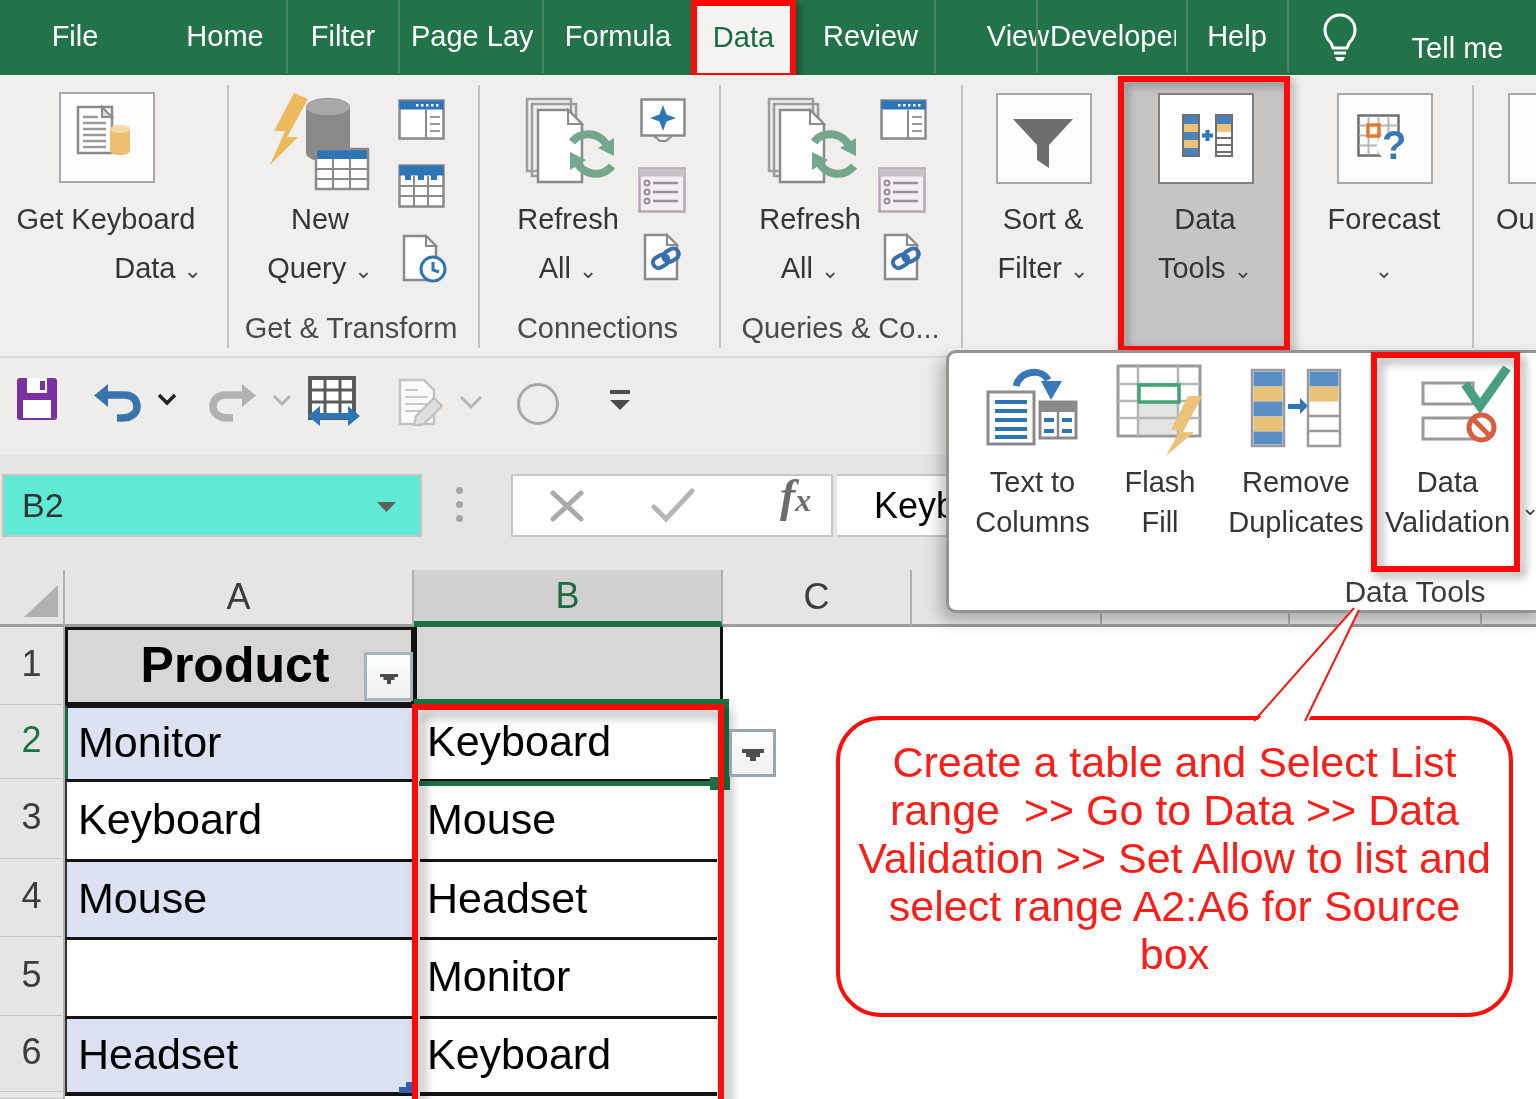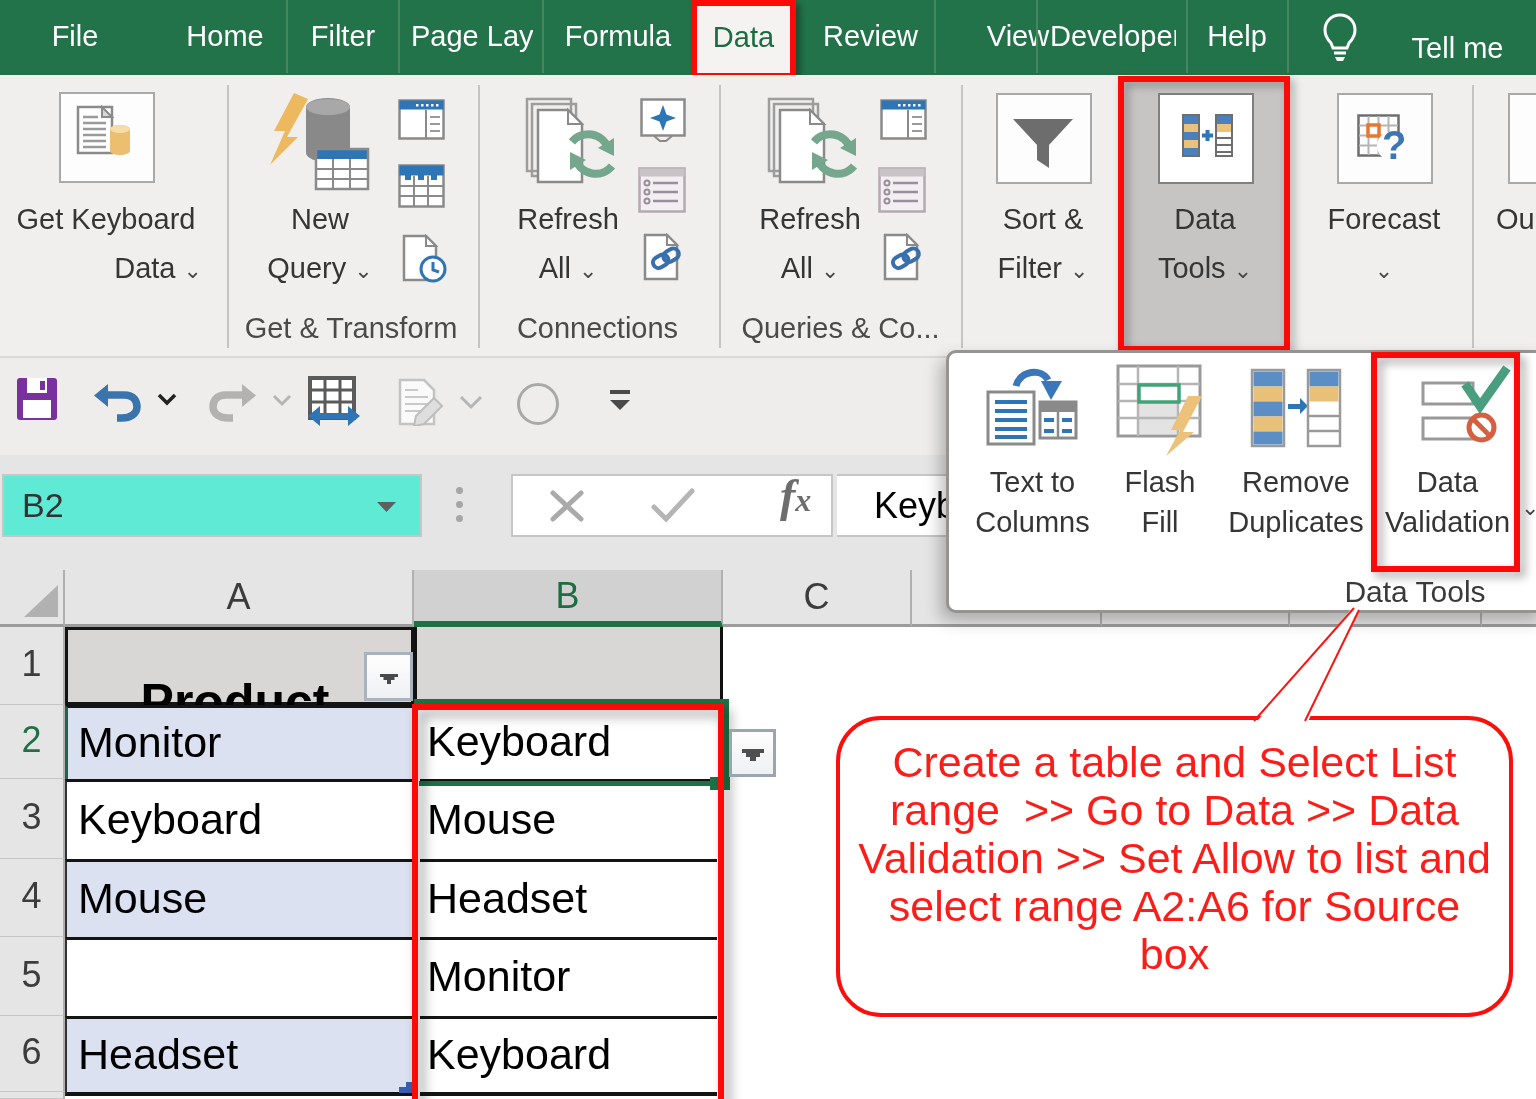--- a/index.html
+++ b/index.html
@@ -152,21 +152,21 @@
 
   <div class="rowhead" style="top:64px;height:78px;line-height:74px;">1</div>
   <div class="rowhead" style="top:142px;height:74px;line-height:70px;color:#1e7145;">2</div>
   <div class="rowhead" style="top:216px;height:80px;line-height:76px;">3</div>
   <div class="rowhead" style="top:296px;height:78px;line-height:74px;">4</div>
   <div class="rowhead" style="top:374px;height:79px;line-height:75px;">5</div>
   <div class="rowhead" style="top:453px;height:76px;line-height:72px;">6</div>
   <div class="rowhead" style="top:529px;height:7px;"></div>
 
   <div class="abs" style="left:65px;top:64px;width:349px;height:78px;background:#d8d7d6;border:3px solid #141414;"></div>
-  <div class="cell" style="left:65px;top:64px;width:340px;text-align:center;line-height:76px;font-weight:bold;font-size:50px;margin-top:37px;">Product</div>
+  <div class="cell" style="left:65px;top:64px;width:340px;text-align:center;line-height:76px;font-weight:bold;font-size:50px;">Product</div>
 
   <div class="abs" style="left:364px;top:89px;width:49px;height:49px;background:linear-gradient(180deg,#fefefe,#eef0f2);border:3px solid #a9b3bd;"></div>
   <svg class="abs" style="left:380px;top:111px;" width="18" height="10">
       <rect x="0" y="0" width="18" height="3" fill="#4a4a4a"></rect>
       <rect x="3.5" y="3" width="11" height="3" fill="#4a4a4a"></rect>
       <rect x="7" y="6" width="4" height="4" fill="#4a4a4a"></rect>
     </svg>
 
   <div class="abs" style="left:65px;top:142px;width:349px;height:74px;background:#dce1f2;border-left:3px solid #1d6647;border-top:3px solid #141414;"></div>
   <div class="abs" style="left:65px;top:216px;width:349px;height:80px;background:#ffffff;border-left:2px solid #333;border-top:3px solid #141414;"></div>

